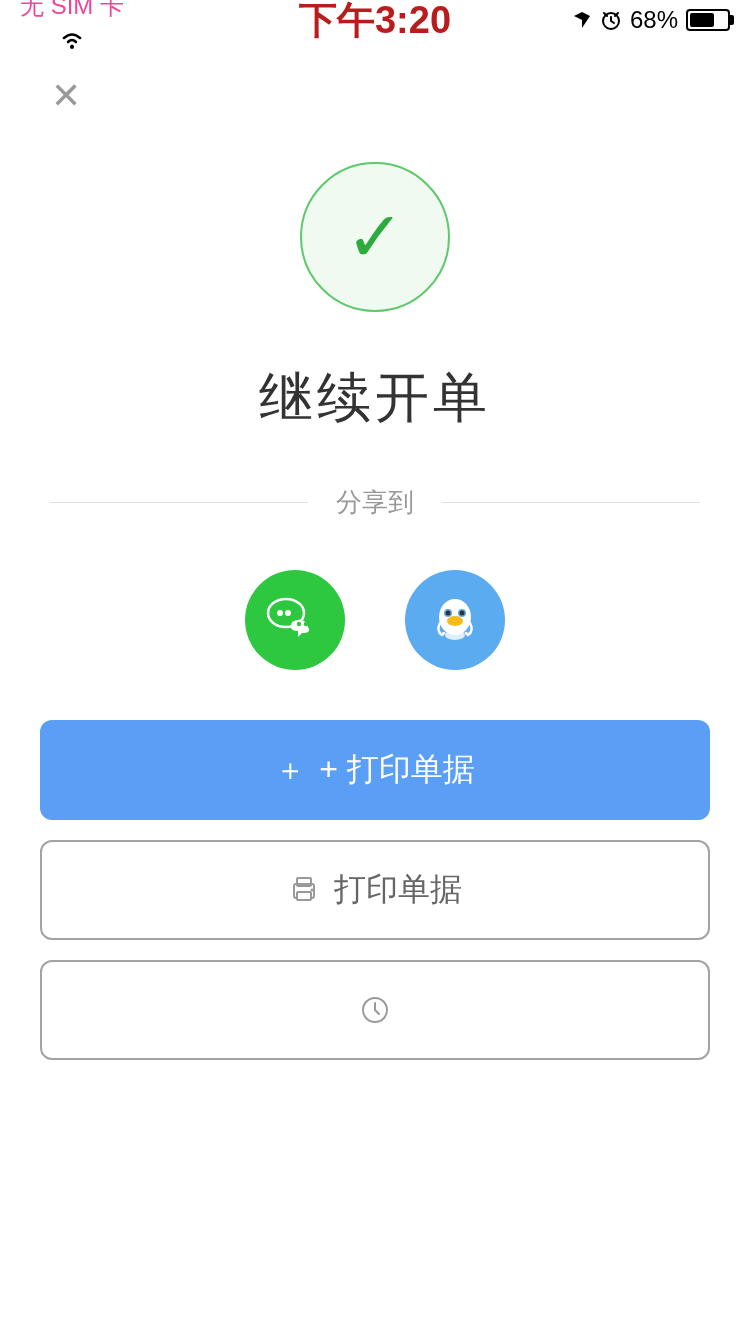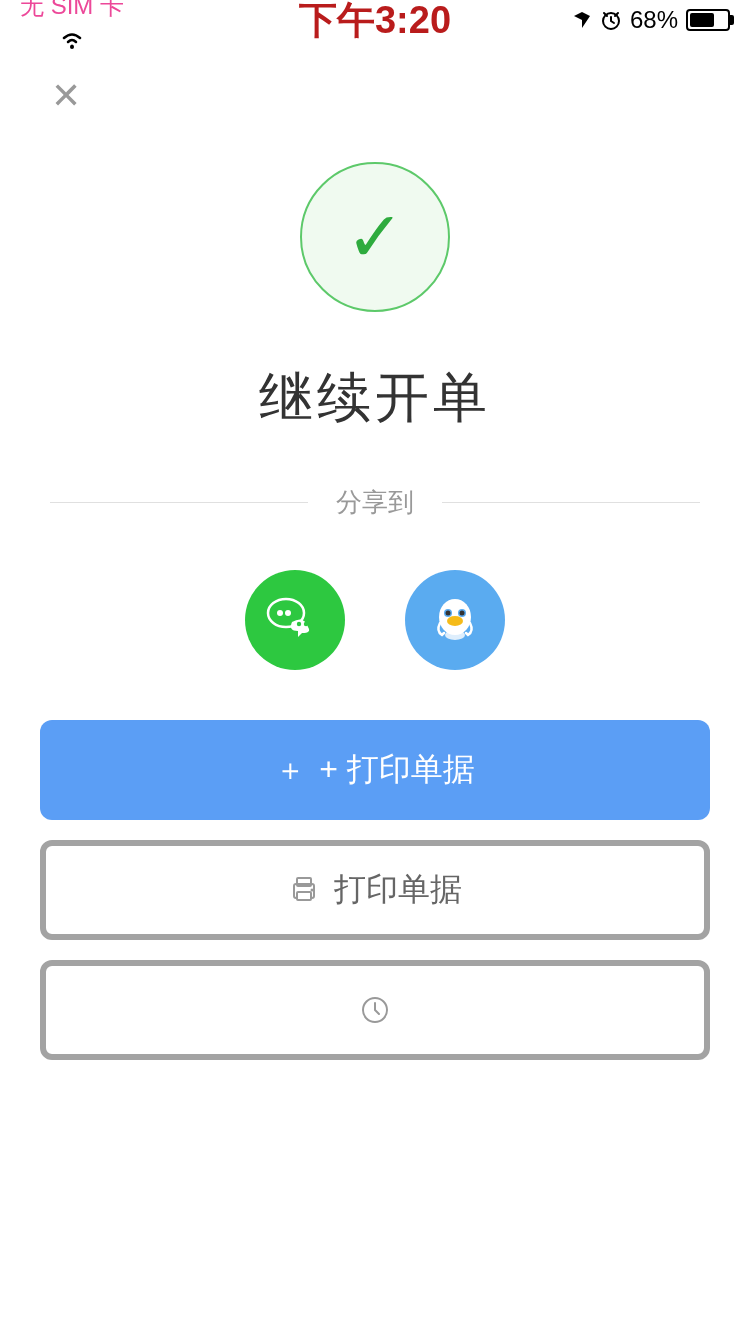--- a/index.html
+++ b/index.html
@@ -218,21 +218,21 @@
     }
 
     .btn-primary {
       background: #5b9ef5;
       color: #ffffff;
     }
 
     .btn-secondary {
       background: #ffffff;
       color: #666;
-      border: 6px solid #a3a3a3;
+      border: 2px solid #a3a3a3;
     }
 
     .btn-icon {
       font-size: 30px;
       display: flex;
       align-items: center;
       justify-content: center;
     }
   </style>
 </head>

